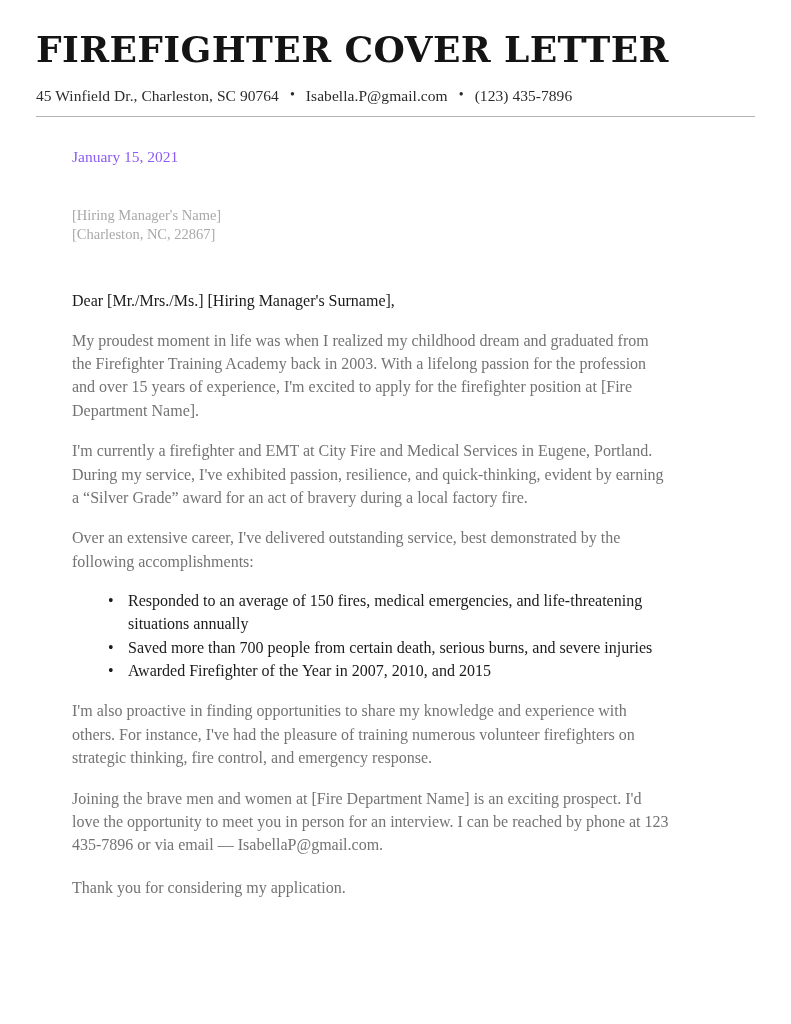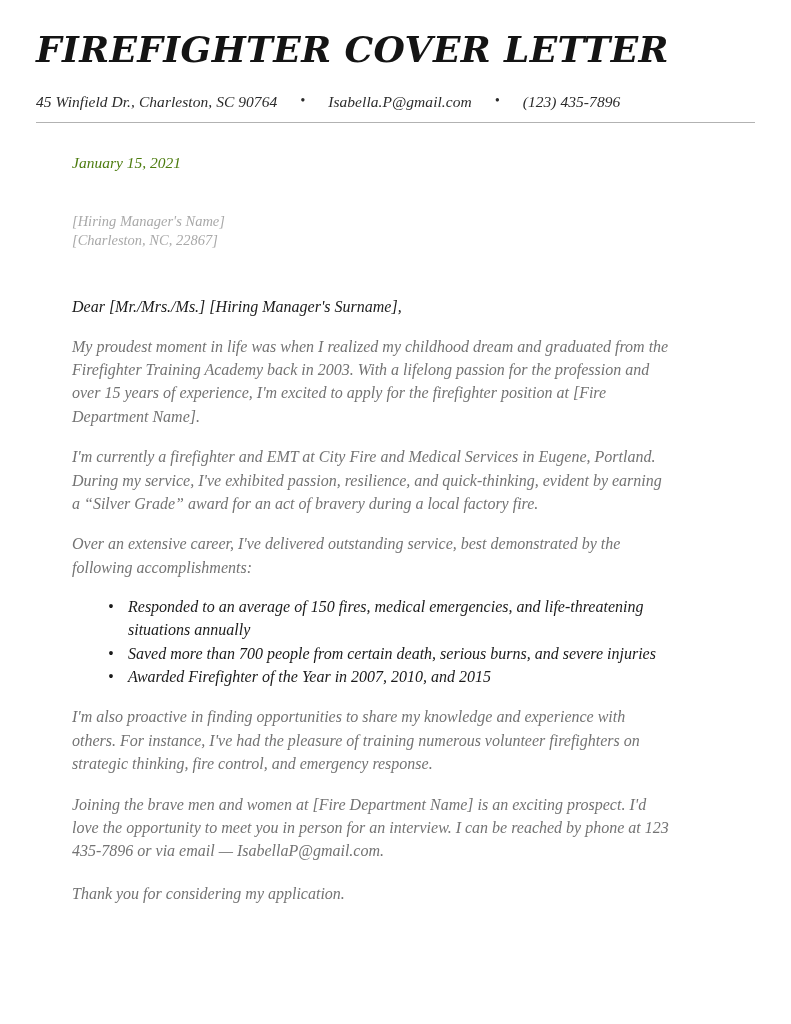--- a/index.html
+++ b/index.html
@@ -12,46 +12,44 @@
     color: #1a1a1a;
     -webkit-font-smoothing: antialiased;
   }
   .page {
     position: relative;
     width: 791px;
     height: 912px;
     background: #ffffff;
     overflow: hidden;
     box-sizing: border-box;
-    font-style: italic;
   }
 
   
   .header {
     padding: 30px 36px 0 36px;
   }
   .letter-title {
     font-family: "DejaVu Serif", "Liberation Serif", serif;
     font-weight: bold;
     font-size: 36px;
     line-height: 1.08;
     letter-spacing: 0.4px;
     color: #141414;
     margin: 0;
     white-space: nowrap;
   }
   .contact-line {
-    margin-top: 24px;
+    margin-top: 18px;
     font-size: 15.5px;
     color: #2b2b2b;
     letter-spacing: 0.05px;
     display: flex;
     align-items: center;
     flex-wrap: wrap;
-    gap: 12px;
   }
   .contact-sep {
     display: inline-block;
     margin: 0 11px;
     color: #2b2b2b;
     font-size: 14px;
     position: relative;
     top: -1px;
   }
   .divider {
@@ -64,21 +62,21 @@
 
   
   .letter-body {
     padding: 0 0 0 72px;
     width: 600px;
     box-sizing: content-box;
   }
   .date-line {
     margin-top: 31px;
     font-size: 15.5px;
-    color: #4d7c0f;
+    color: #8b5cf6;
   }
   .recipient-block {
     margin-top: 40px;
     font-size: 14.5px;
     color: #a9a9a9;
     line-height: 1.3;
   }
   .recipient-block div {
     margin: 0;
     padding: 0;

